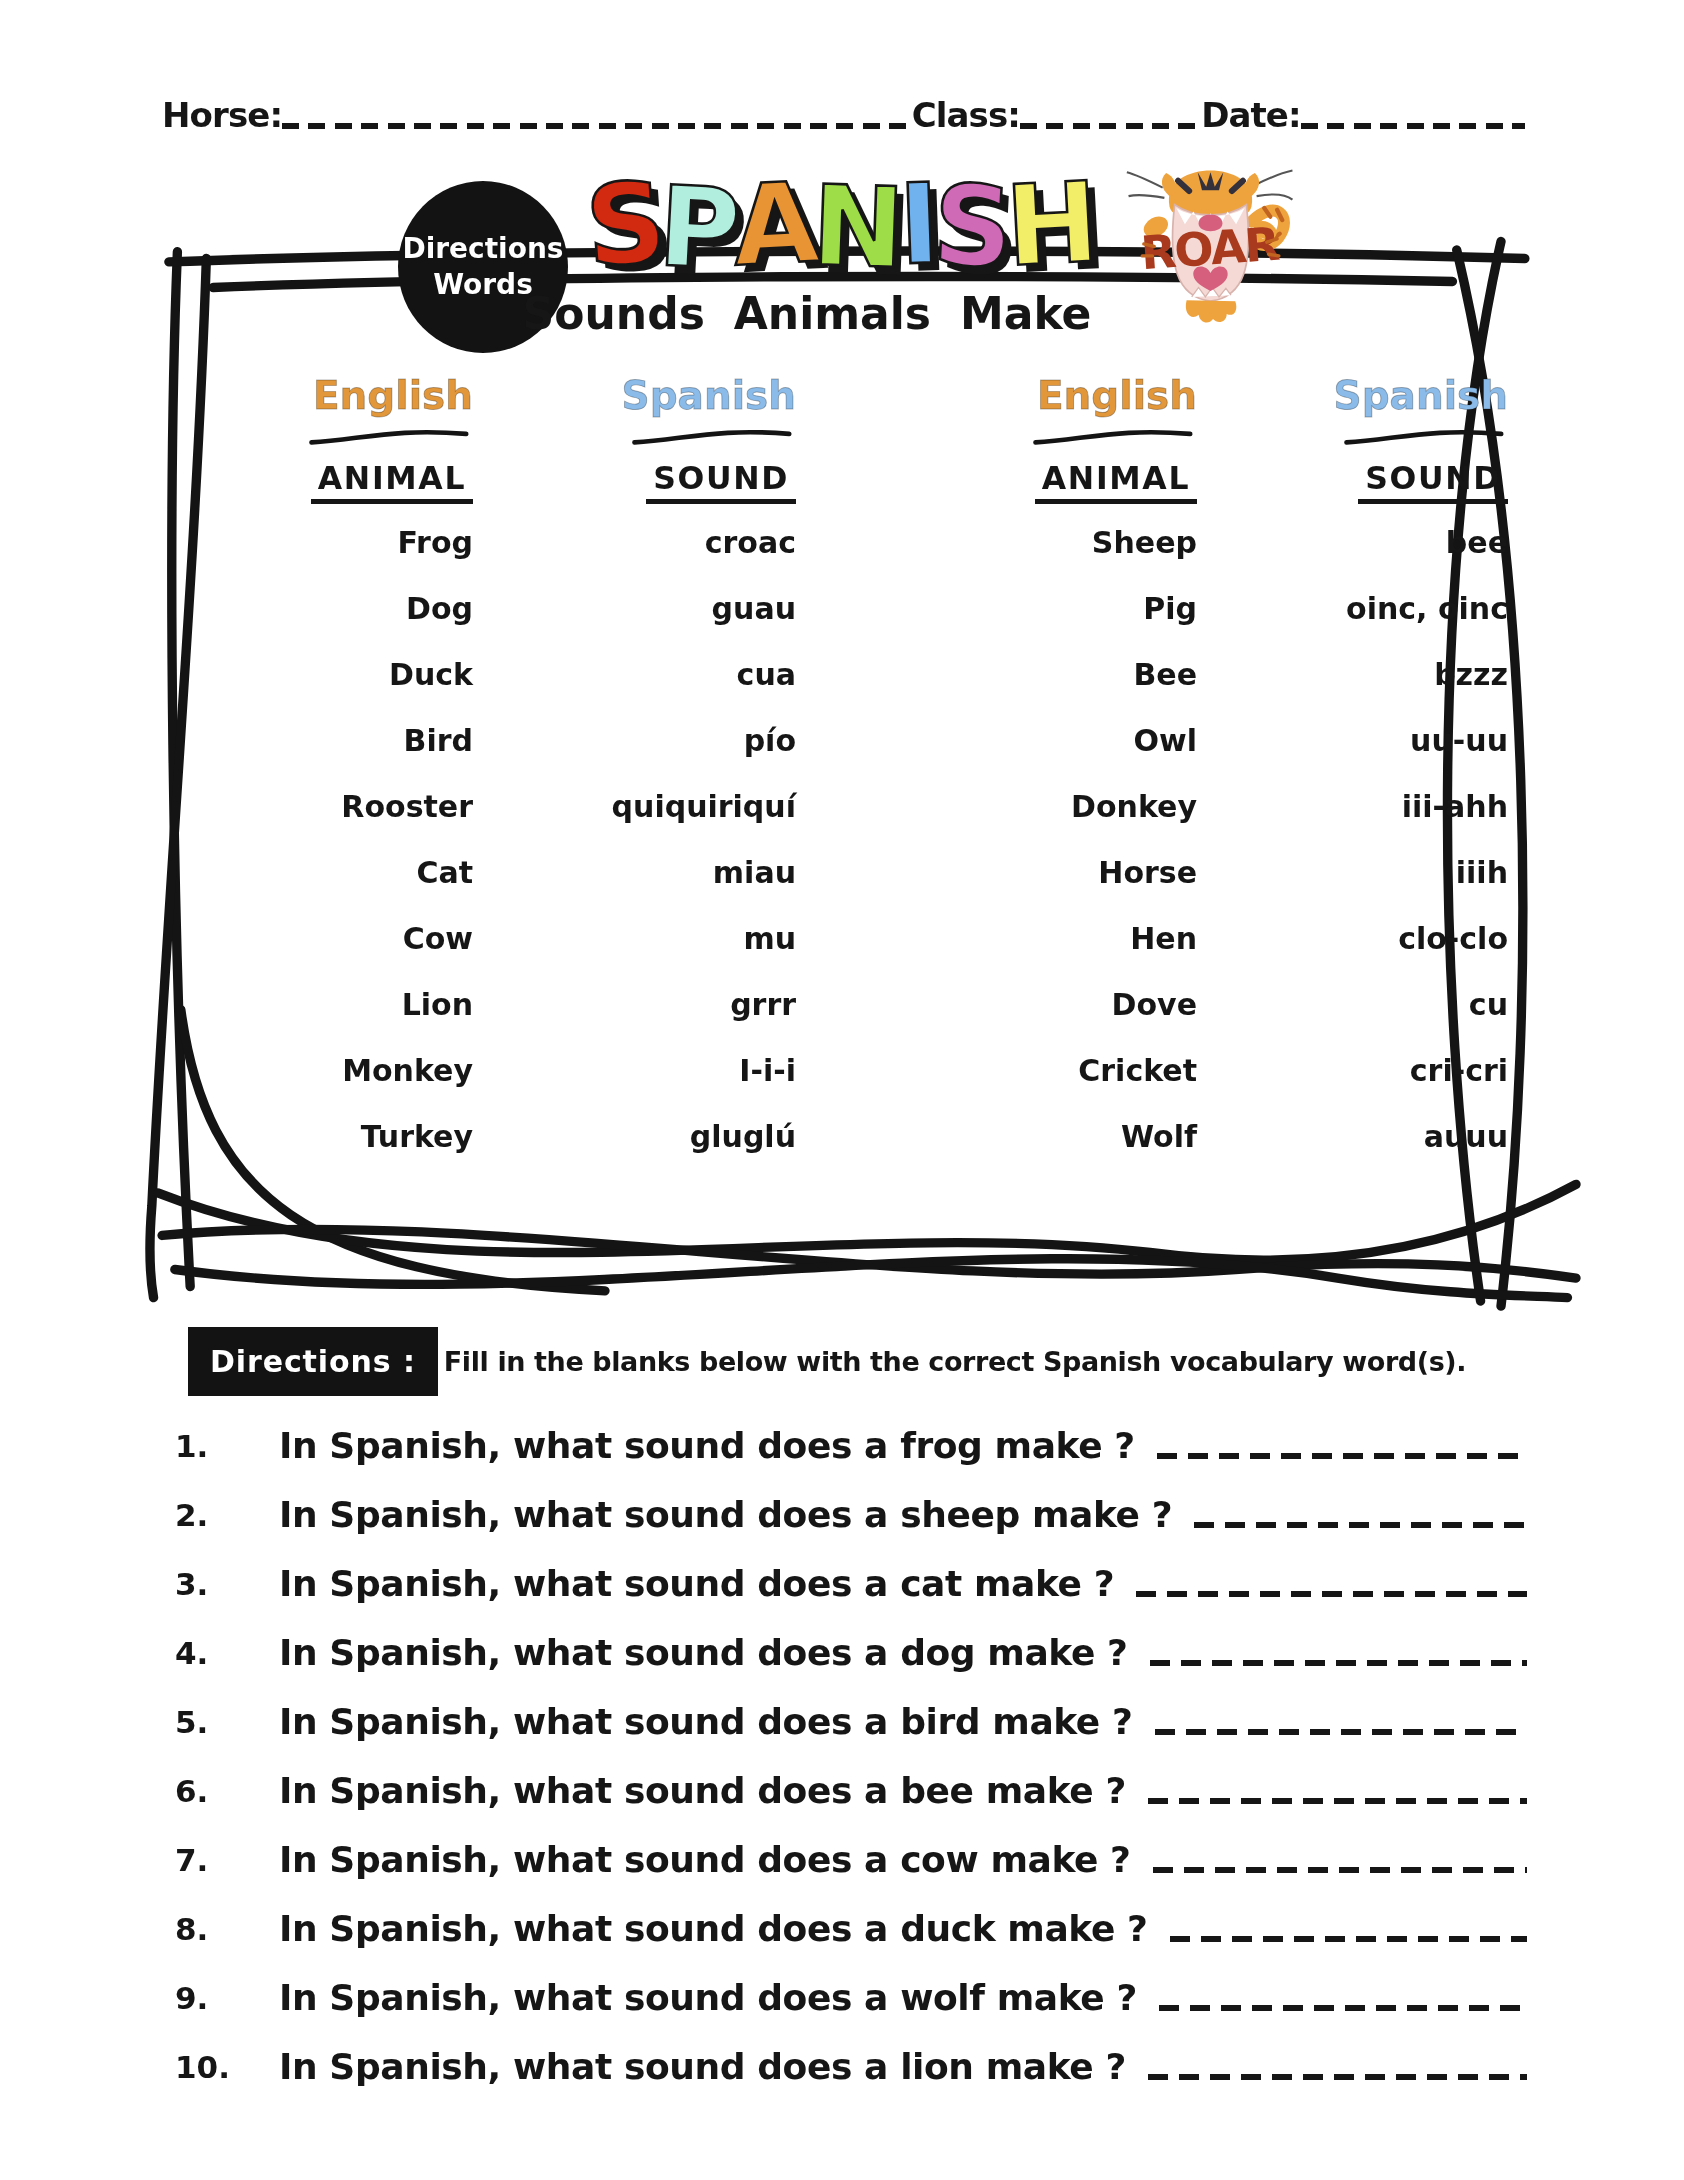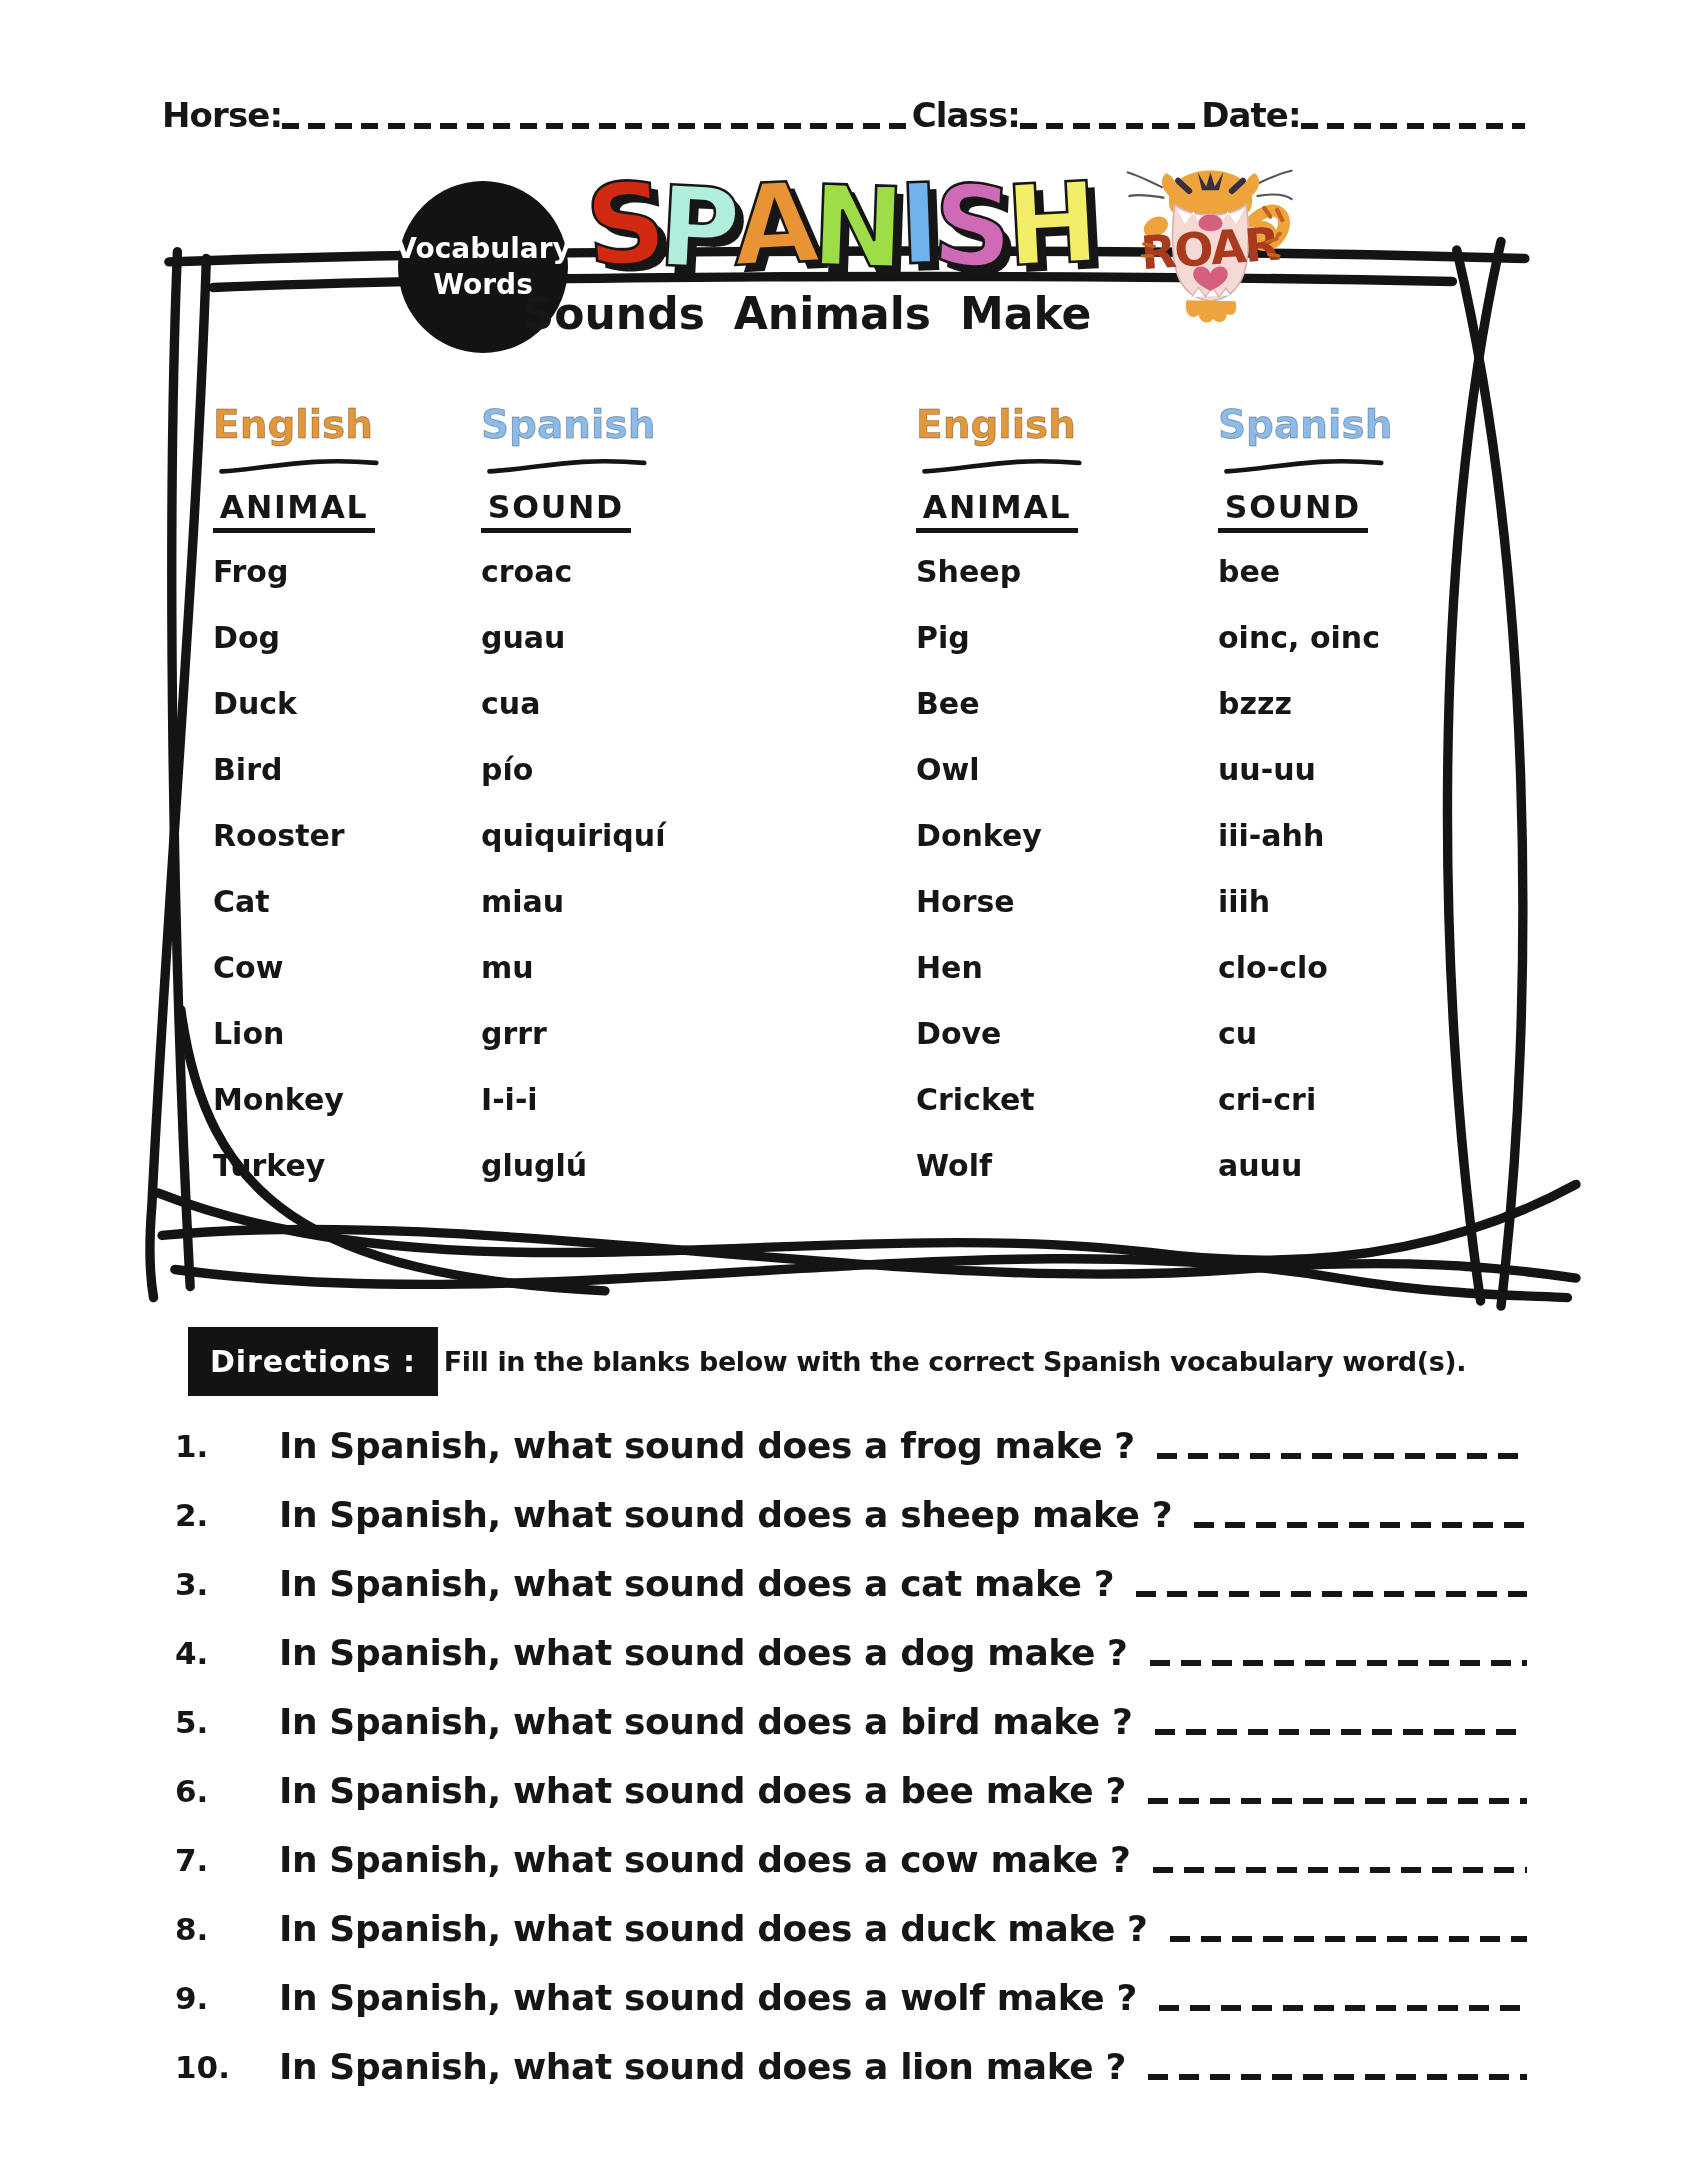--- a/index.html
+++ b/index.html
@@ -51,21 +51,21 @@
     position:absolute; left:509px; top:288px; width:596px;
     text-align:center; font-size:44px; word-spacing:13.6px; letter-spacing:0px;
   }
   .roar { position:absolute; left:1123px; top:162px; width:175px; height:175px; }
 
   
   .frame { position:absolute; left:128px; top:226px; width:1465px; height:1099px; }
   .frame path { fill:none; stroke:#141414; stroke-width:11px; stroke-linecap:round; }
 
   
-  .vcol { position:absolute; top:398px; text-align:left; }
+  .vcol { position:absolute; top:369px; text-align:right; }
   .vcol-1 { left:213px;  width:260px; }
   .vcol-2 { left:481px;  width:315px; }
   .vcol-3 { left:916px; width:281px; }
   .vcol-4 { left:1218px; width:290px; }
   .lang { height:53px; line-height:53px; font-size:39px; -webkit-text-stroke:0.9px rgba(0,0,0,0.30); }
   .swoosh { height:29px; }
   .chead { height:56px; line-height:49px; font-size:31.5px; }
   .chead span { border-bottom:5.1px solid #161616; padding:0 6.8px 2.6px; letter-spacing:1.7px; }
   .vcell { height:66px; line-height:66px; font-size:30px; white-space:nowrap; }
 
@@ -111,21 +111,21 @@
     <path d="M 48,42 C 420,28 1150,24 1640,38"></path>
     <path d="M 100,72 C 450,58 1050,55 1555,65"></path>
     <path d="M 1612,18 C 1530,380 1535,900 1588,1262"></path>
     <path d="M 1560,28 C 1648,400 1655,900 1612,1268"></path>
     <path d="M 35,1135 C 380,1270 820,1160 1200,1205 C 1430,1235 1590,1185 1700,1125"></path>
     <path d="M 40,1185 C 420,1150 900,1255 1300,1225 C 1490,1210 1610,1222 1700,1235"></path>
     <path d="M 55,1225 C 500,1285 1000,1165 1420,1235 C 1540,1255 1630,1255 1690,1258"></path>
   </svg>
 
   <div class="badge">
-    <span>Vocabulary</span>
+    <span>Directions</span>
     <span>Words</span>
   </div>
 
   <div class="title">
     <span class="tl" style="color: rgb(210, 42, 16);">S</span><span class="tl" style="color: rgb(178, 238, 221);">P</span><span class="tl" style="color: rgb(232, 148, 52);">A</span><span class="tl" style="color: rgb(158, 220, 72);">N</span><span class="tl" style="color: rgb(111, 178, 238);">I</span><span class="tl" style="color: rgb(207, 106, 182);">S</span><span class="tl" style="color: rgb(243, 238, 103);">H</span>
   </div>
   <div class="subtitle">Sounds Animals Make</div>
 
   <svg class="roar" viewBox="0 0 200 205" aria-hidden="true">
     <path d="M148,70 C176,42 197,64 180,88 C171,99 158,100 153,92" fill="none" stroke="#efa33d" stroke-width="14" stroke-linecap="round"></path>

